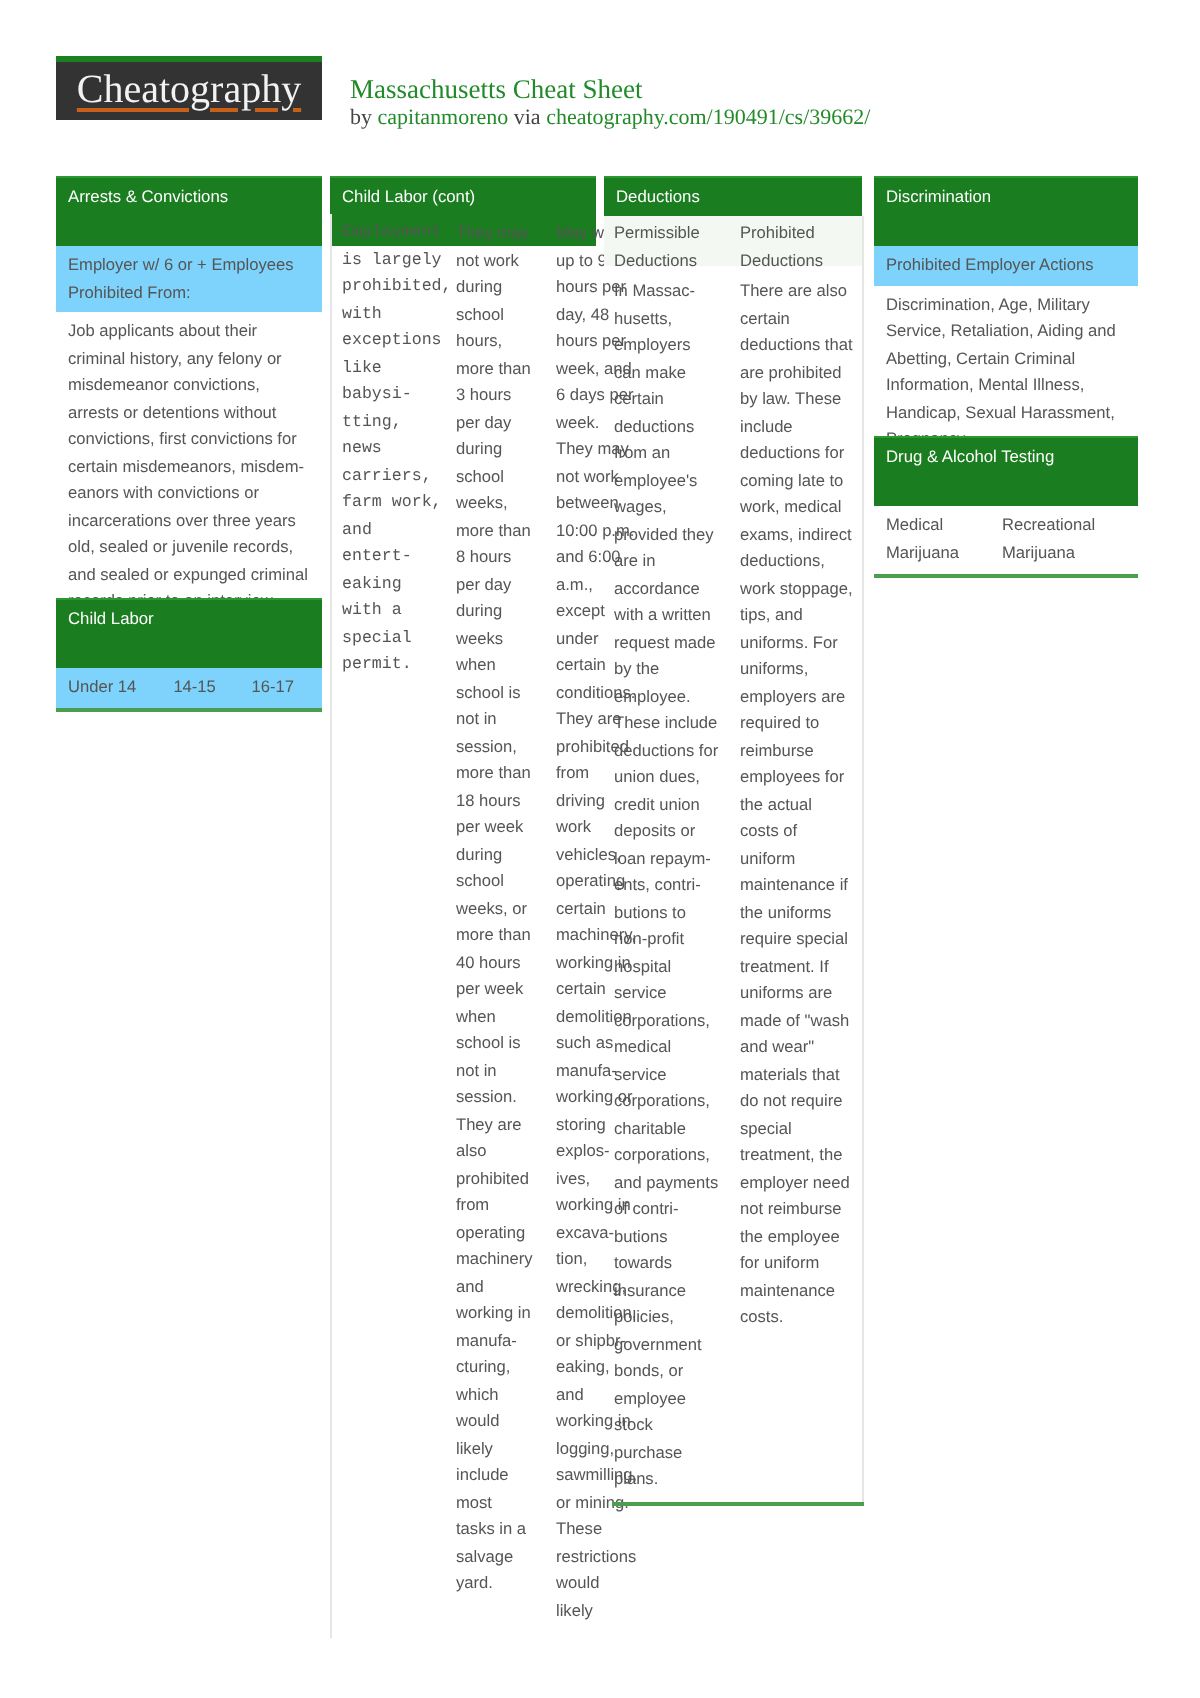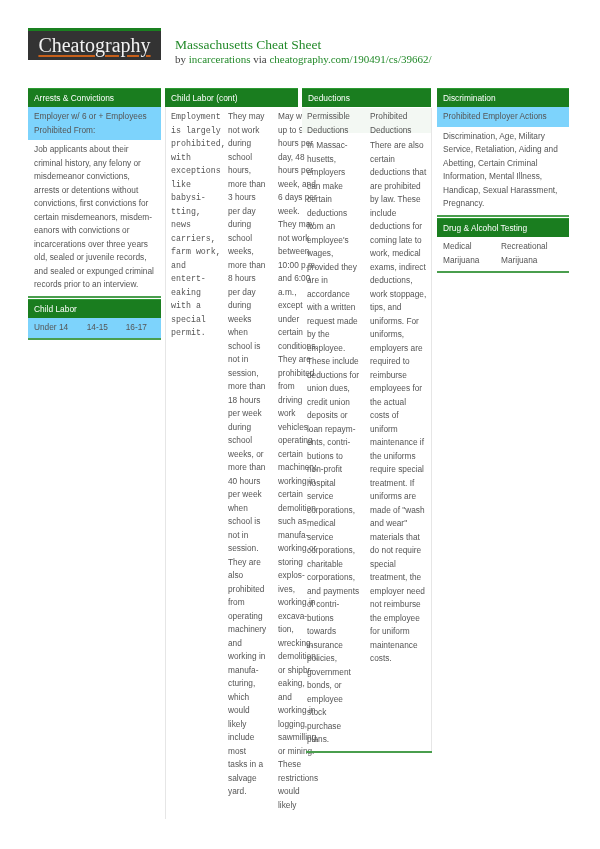--- a/index.html
+++ b/index.html
@@ -20,40 +20,40 @@
     font-family: "Liberation Serif", "DejaVu Serif", serif; font-size: 13.5px; color: #238a2a;
   }
   .byline {
     position: absolute; left: 175px; top: 53px;
     font-family: "Liberation Serif", "DejaVu Serif", serif; font-size: 11px; color: #444;
   }
   .byline a { color: #238a2a; text-decoration: none; }
 
   .panel { position: absolute; background: #fff; }
   .panel-header {
-    background: #1a7d1f; color: #fff; font-size: 8.4px; height: 19px;
+    background: #1a7d1f; color: #fff; font-size: 8.4px; height: 35px;
     line-height: 19px; padding-left: 6px; border-top: 1px solid #2a9a30;
   }
   .panel-bottom { border-bottom: 2px solid #4a9e4e; }
   .subhead { background: #7dd3fc; font-size: 8.3px; line-height: 13.5px; padding: 3px 6px; color: #555; }
   .body-text { font-size: 8.3px; line-height: 13.5px; padding: 3px 6px 4px 6px; color: #555; }
   .row { display: flex; }
   .cell { font-size: 8.3px; line-height: 13.5px; color: #555; }
   .vline { position: absolute; width: 1px; background: #e6e6e6; }
 </style>
 </head>
 <body>
 
 <div class="logo">
   <span class="logo-text">Cheatography</span>
 </div>
 <div class="title">Massachusetts Cheat Sheet</div>
 <div class="byline">
   <span>by</span>
-  <a>incarcerations</a>
+  <a>capitanmoreno</a>
   <span>via</span>
   <a>cheatography.com/190491/cs/39662/</a>
 </div>
 
 <div class="panel panel-bottom" style="left:28px; top:88px; width:133px;">
   <div class="panel-header">Arrests &amp; Convictions</div>
   <div class="subhead">Employer w/ 6 or + Employees Prohibited From:</div>
   <div class="body-text" id="arrests-body">
       <div class="cell">Job applicants about their</div>
       <div class="cell">criminal history, any felony or</div>

